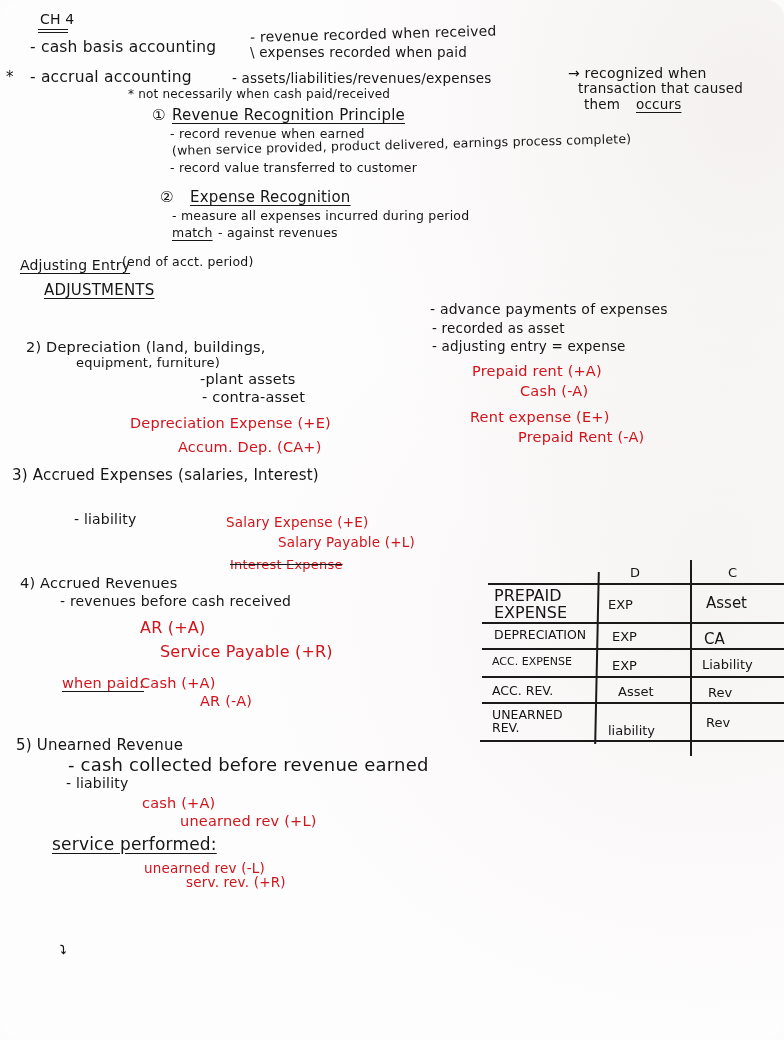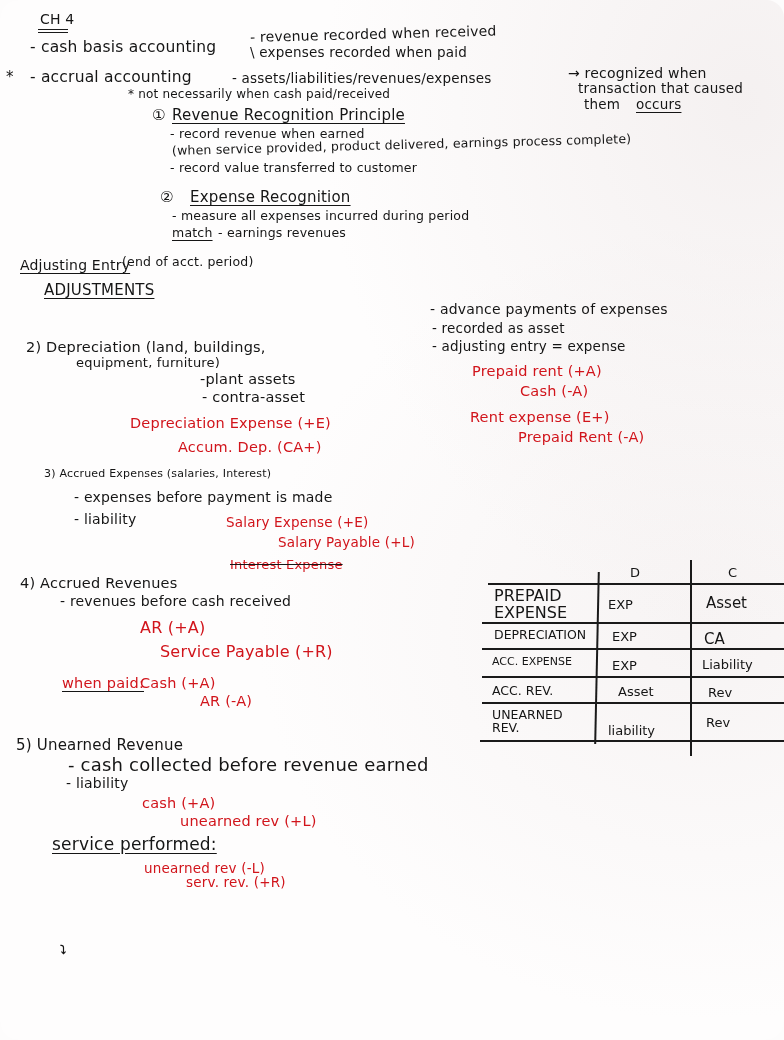--- a/index.html
+++ b/index.html
@@ -51,43 +51,42 @@
   <div class="t" style="left:152px;top:108px;font-size:15px;">①</div>
   <div class="t u" style="left:172px;top:108px;font-size:15px;">Revenue Recognition Principle</div>
   <div class="t xs" style="left:170px;top:128px;font-size:12.5px;">- record revenue when earned</div>
   <div class="t xs slant" style="left:172px;top:145px;font-size:12.5px;">(when service provided, product delivered, earnings process complete)</div>
   <div class="t xs" style="left:170px;top:162px;font-size:12.5px;">- record value transferred to customer</div>
 
   <div class="t" style="left:160px;top:190px;font-size:15px;">②</div>
   <div class="t u" style="left:190px;top:190px;font-size:15px;">Expense Recognition</div>
   <div class="t xs" style="left:172px;top:210px;font-size:12.5px;">- measure all expenses incurred during period</div>
   <div class="t xs u" style="left:172px;top:227px;font-size:12.5px;">match</div>
-  <div class="t xs" style="left:218px;top:227px;font-size:12.5px;">- earnings revenues</div>
+  <div class="t xs" style="left:218px;top:227px;font-size:12.5px;">- against revenues</div>
 
   <div class="t u" style="left:20px;top:258px;font-size:14px;">Adjusting Entry</div>
   <div class="t xs" style="left:122px;top:256px;font-size:12.5px;">(end of acct. period)</div>
   <div class="t u" style="left:44px;top:283px;font-size:15px;">ADJUSTMENTS</div>
 
   <div class="t sm" style="left:430px;top:302px;font-size:14px;">- advance payments of expenses</div>
   <div class="t sm" style="left:432px;top:322px;font-size:13.5px;">- recorded as asset</div>
   <div class="t sm" style="left:432px;top:340px;font-size:13.5px;">- adjusting entry = expense</div>
   <div class="t red" style="left:472px;top:364px;font-size:14.5px;">Prepaid rent (+A)</div>
   <div class="t red" style="left:520px;top:384px;font-size:14.5px;">Cash (-A)</div>
   <div class="t red" style="left:470px;top:410px;font-size:14.5px;">Rent expense (E+)</div>
   <div class="t red" style="left:518px;top:430px;font-size:14.5px;">Prepaid Rent (-A)</div>
 
   <div class="t" style="left:26px;top:340px;font-size:14.5px;">2) Depreciation (land, buildings,</div>
   <div class="t sm" style="left:76px;top:356px;font-size:13px;">equipment, furniture)</div>
   <div class="t" style="left:200px;top:372px;font-size:14.5px;">-plant assets</div>
   <div class="t" style="left:202px;top:390px;font-size:14.5px;">- contra-asset</div>
   <div class="t red" style="left:130px;top:416px;font-size:14.5px;">Depreciation Expense (+E)</div>
   <div class="t red" style="left:178px;top:440px;font-size:14.5px;">Accum. Dep. (CA+)</div>
 
-  <div class="t" style="left:44px;top:468px;font-size:11px;">3) Accrued Expenses (salaries, Interest)</div>
-  <div class="t" style="left:74px;top:490px;font-size:14px;">- expenses before payment is made</div>
+  <div class="t" style="left:12px;top:468px;font-size:15px;">3) Accrued Expenses (salaries, Interest)</div>
   <div class="t" style="left:74px;top:512px;font-size:14px;">- liability</div>
   <div class="t red" style="left:226px;top:516px;font-size:13.5px;">Salary Expense (+E)</div>
   <div class="t red" style="left:278px;top:536px;font-size:13.5px;">Salary Payable (+L)</div>
   <div class="t red strike" style="left:230px;top:558px;font-size:13px;">Interest Expense</div>
 
   <div class="t" style="left:20px;top:576px;font-size:14.5px;">4) Accrued Revenues</div>
   <div class="t" style="left:60px;top:594px;font-size:14px;">- revenues before cash received</div>
   <div class="t red" style="left:140px;top:620px;font-size:16px;">AR (+A)</div>
   <div class="t red" style="left:160px;top:644px;font-size:16px;">Service Payable (+R)</div>
   <div class="t red u" style="left:62px;top:676px;font-size:14.5px;text-decoration-color:#151515;">when paid:</div>

